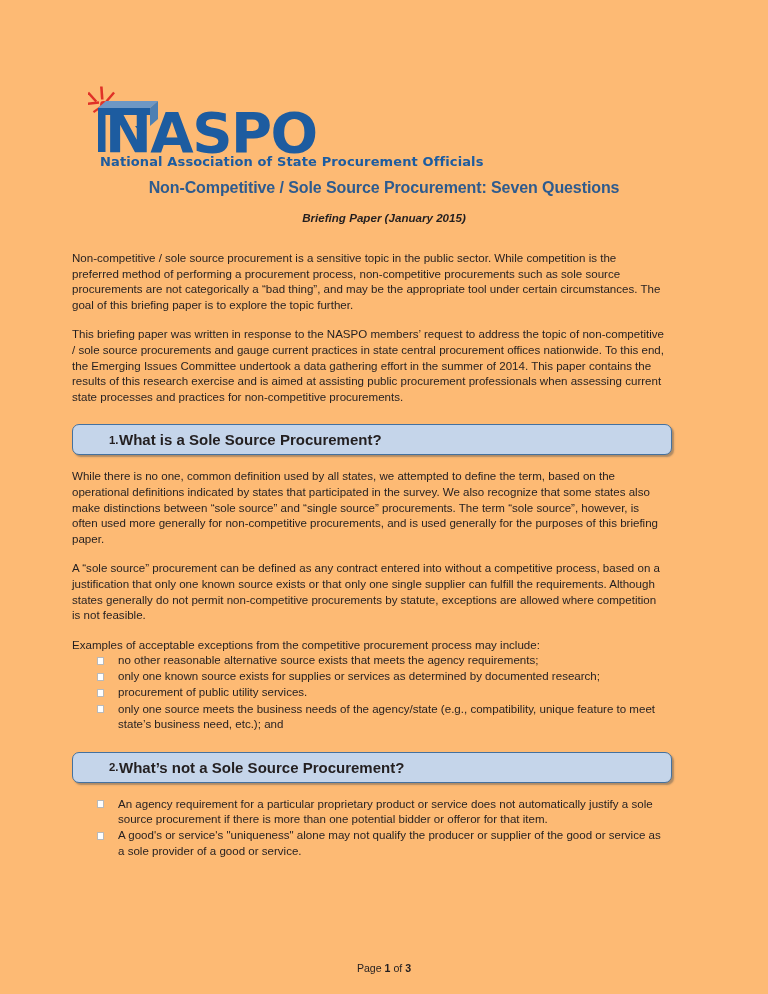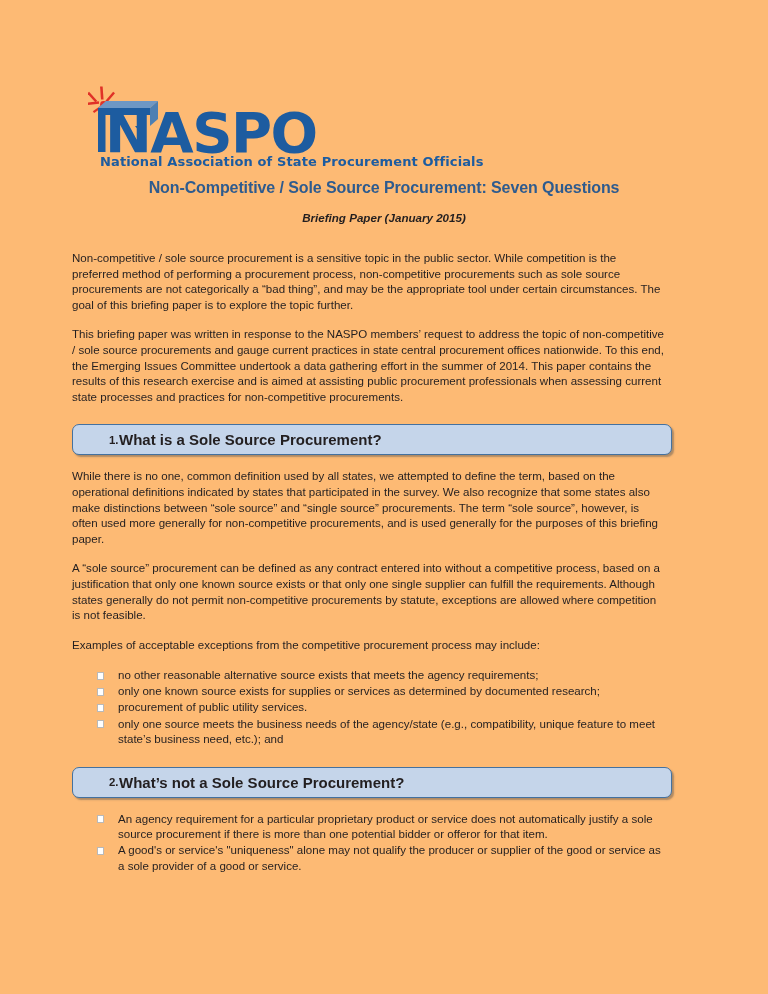--- a/index.html
+++ b/index.html
@@ -80,21 +80,21 @@
     top: 251px;
     width: 592px;
   }
   p.para {
     margin: 0 0 14px 0;
     font-size: 11.55px;
     line-height: 15.6px;
     text-align: left;
     color: #231f20;
   }
-  p.para.tight { margin-bottom: 15px; }
+  p.para.tight { margin-bottom: 0; }
 
   
   .section-box {
     position: relative;
     box-sizing: border-box;
     width: 600px;
     height: 31px;
     margin: 19px 0 14px 0;
     background: #c5d5ea;
     border: 1.6px solid #44719f;
@@ -239,14 +239,17 @@
         <span class="tofu"></span>
       </li>
       <li>
         <span class="tofu"></span>
         <span>A good's or service's "uniqueness" alone may not qualify the producer or supplier of the good or service as a sole provider of a good or service.</span>
       </li>
     </ul>
 
   </div>
 
+  <div class="footer">
+    <span>Page </span><b>1</b><span> of </span><b>3</b>
+  </div>
 
 </div>
 
 </body></html>

